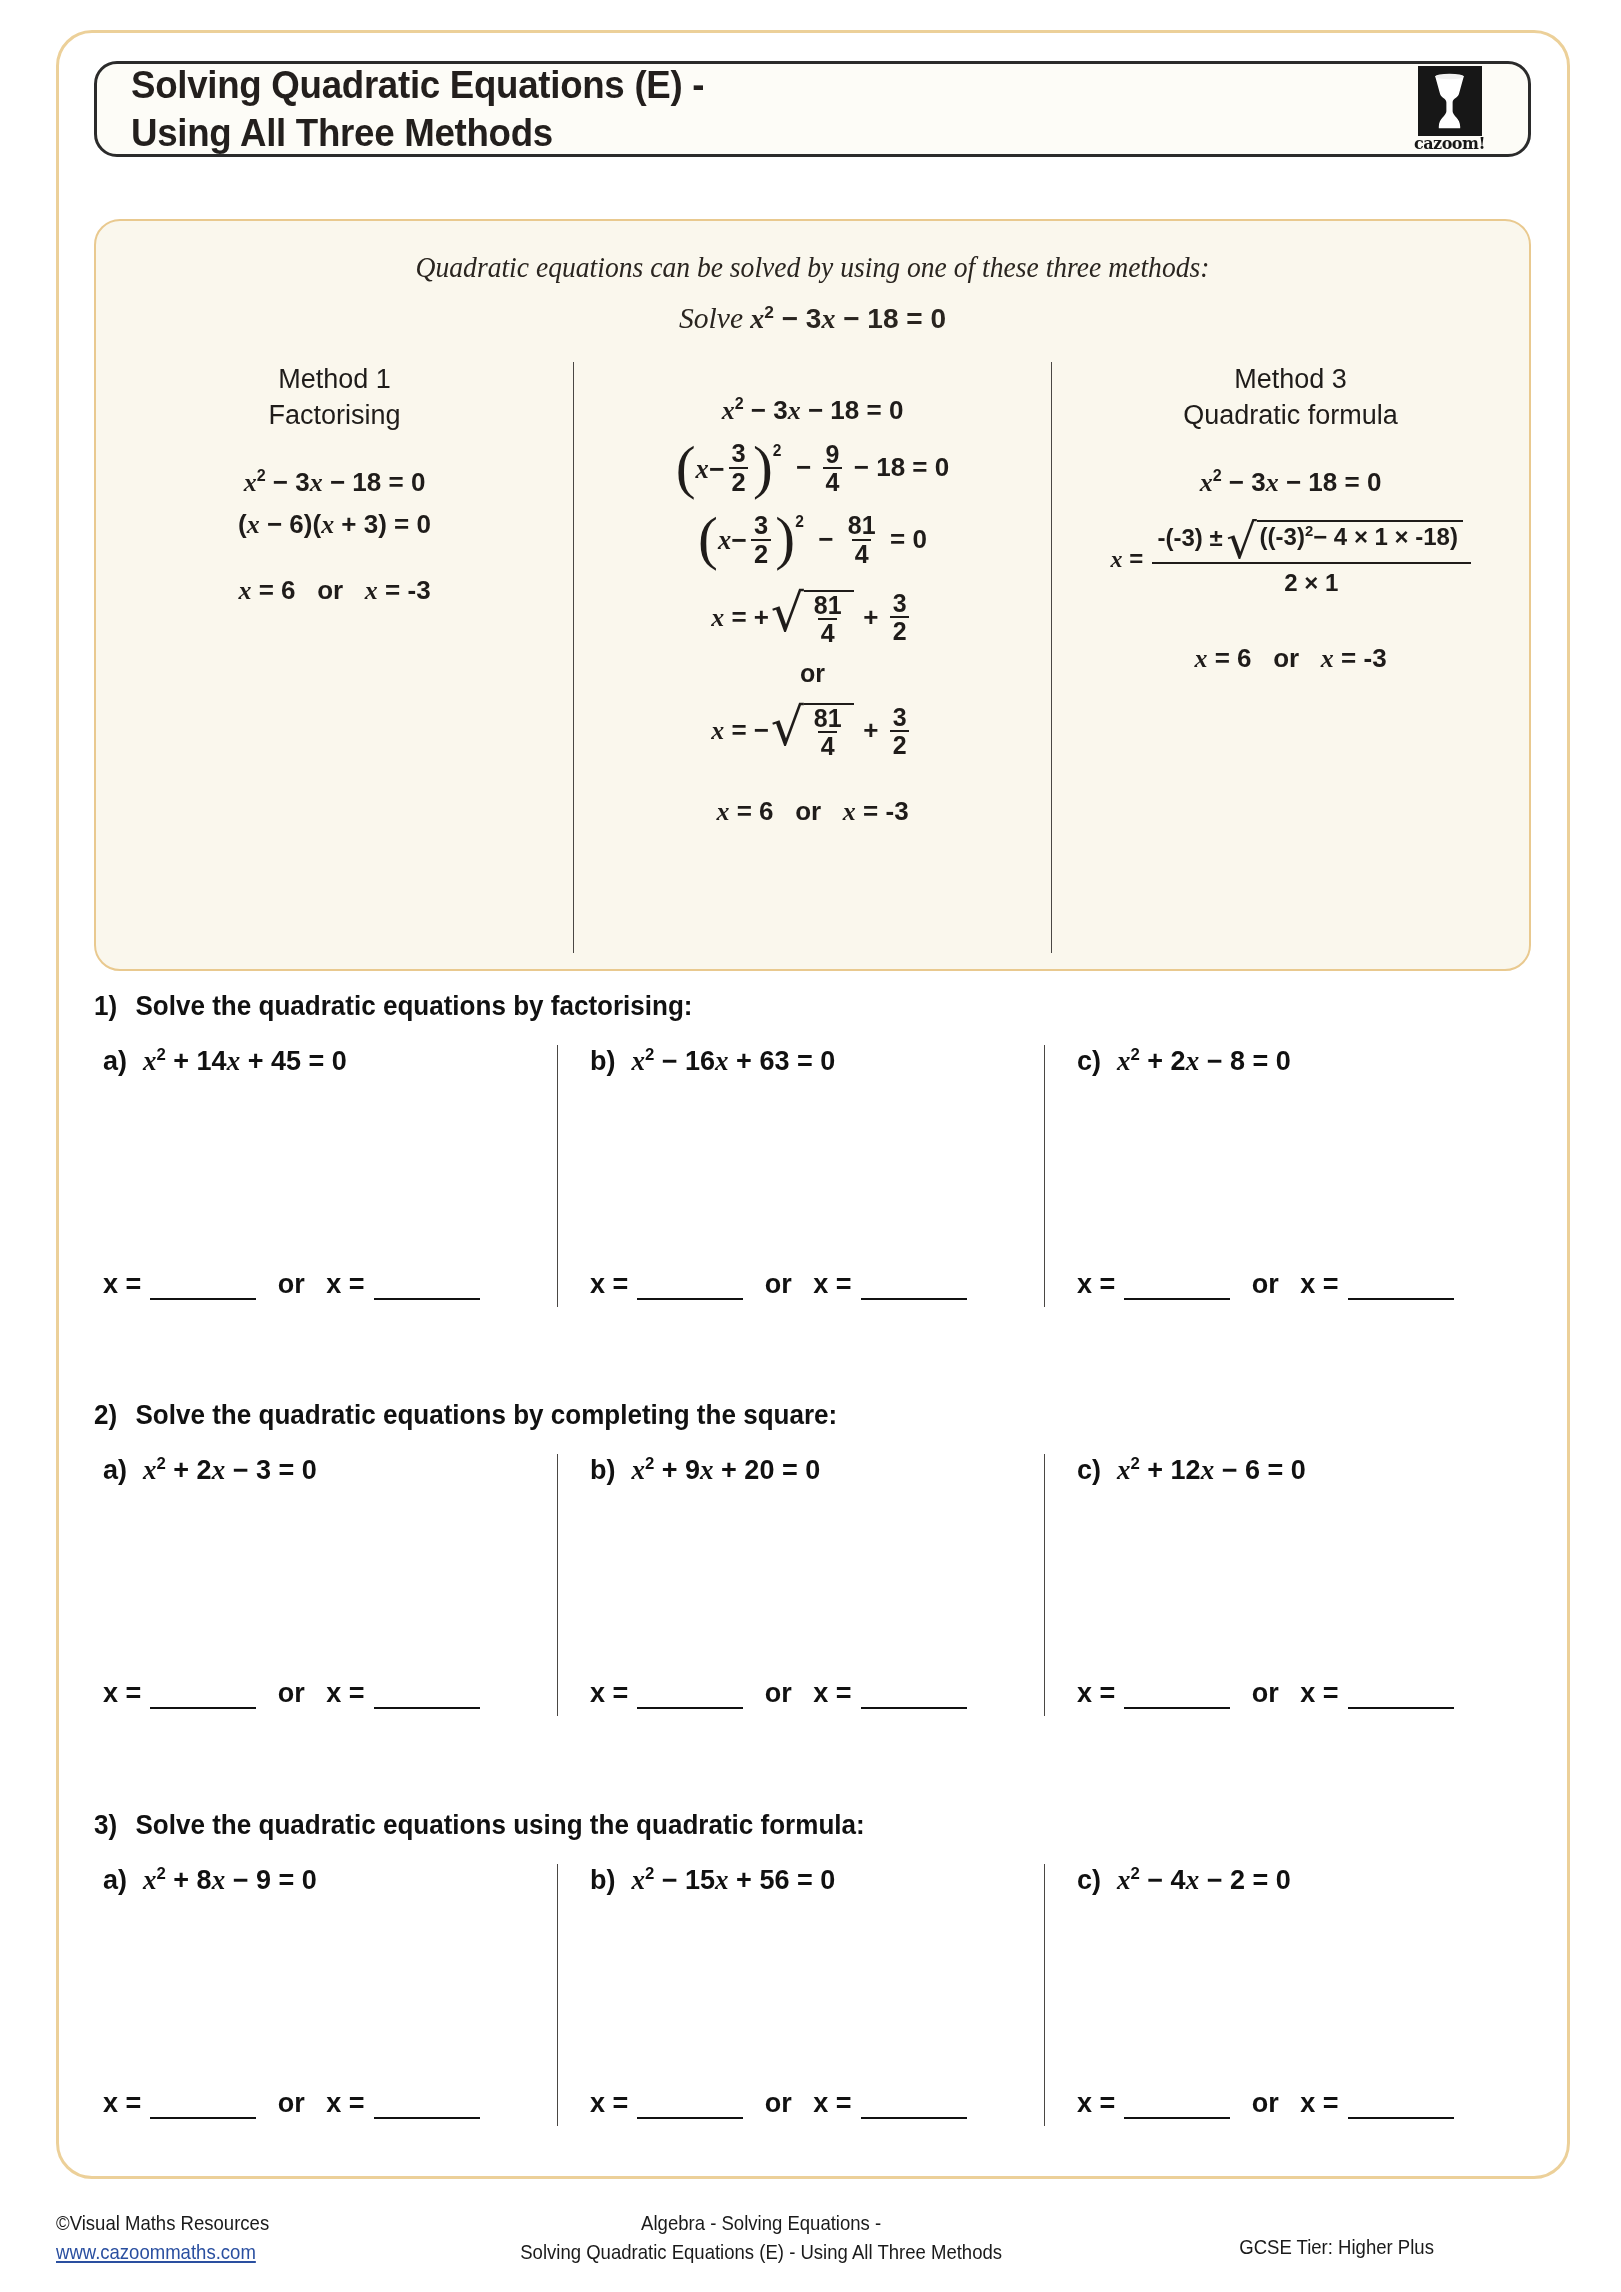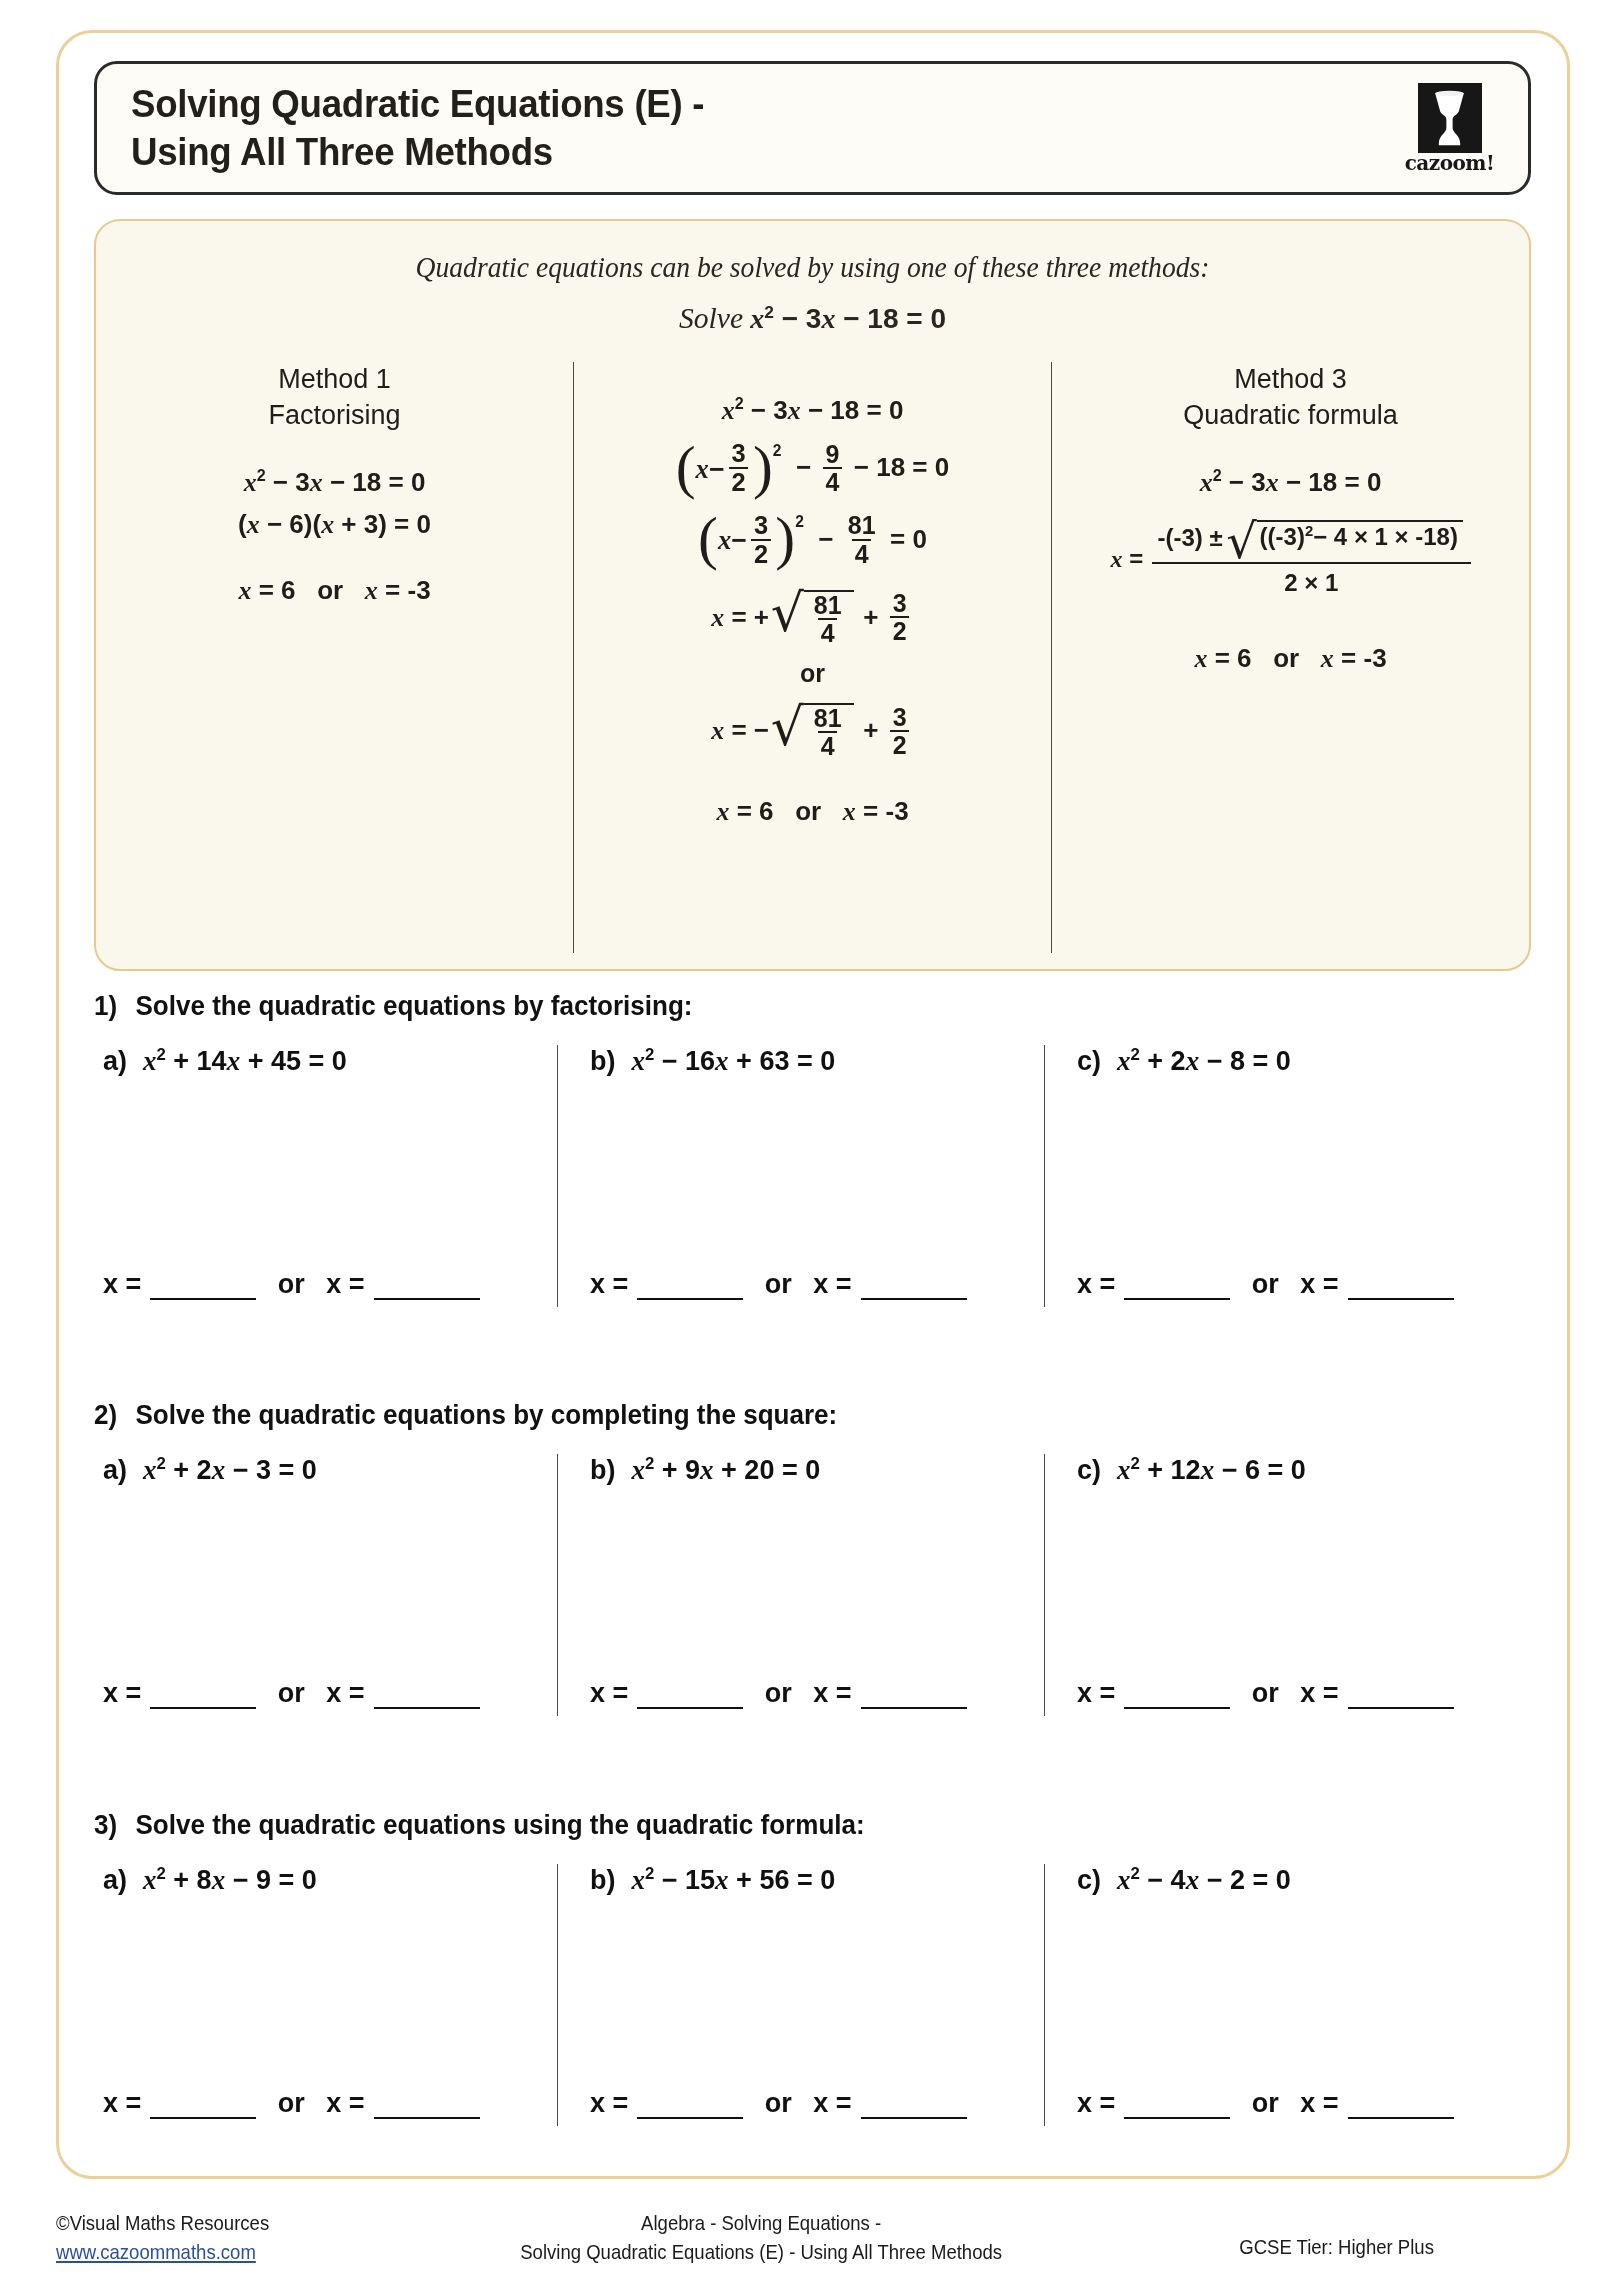--- a/index.html
+++ b/index.html
@@ -29,21 +29,21 @@
     box-sizing: border-box;
     background: #ffffff;
   }
 
   
   .title-bar {
     position: absolute;
     left: 94px;
     top: 61px;
     width: 1437px;
-    height: 134px;
+    height: 96px;
     border: 3.6px solid #2b2b2b;
     border-radius: 23px;
     background: #fdfcf7;
     box-sizing: border-box;
     display: flex;
     align-items: center;
     justify-content: space-between;
     padding: 0 23px 0 34px;
   }
   .title-text {
@@ -71,21 +71,21 @@
     height: 70px;
     background: #171717;
     display: flex;
     align-items: center;
     justify-content: center;
   }
   .logo-word {
     margin-top: 0;
     font-family: "DejaVu Serif", serif;
     font-weight: bold;
-    font-size: 20px;
+    font-size: 16px;
     letter-spacing: -0.5px;
     color: #171717;
     line-height: 1;
   }
 
   
   .info-box {
     position: absolute;
     left: 94px;
     top: 219px;

